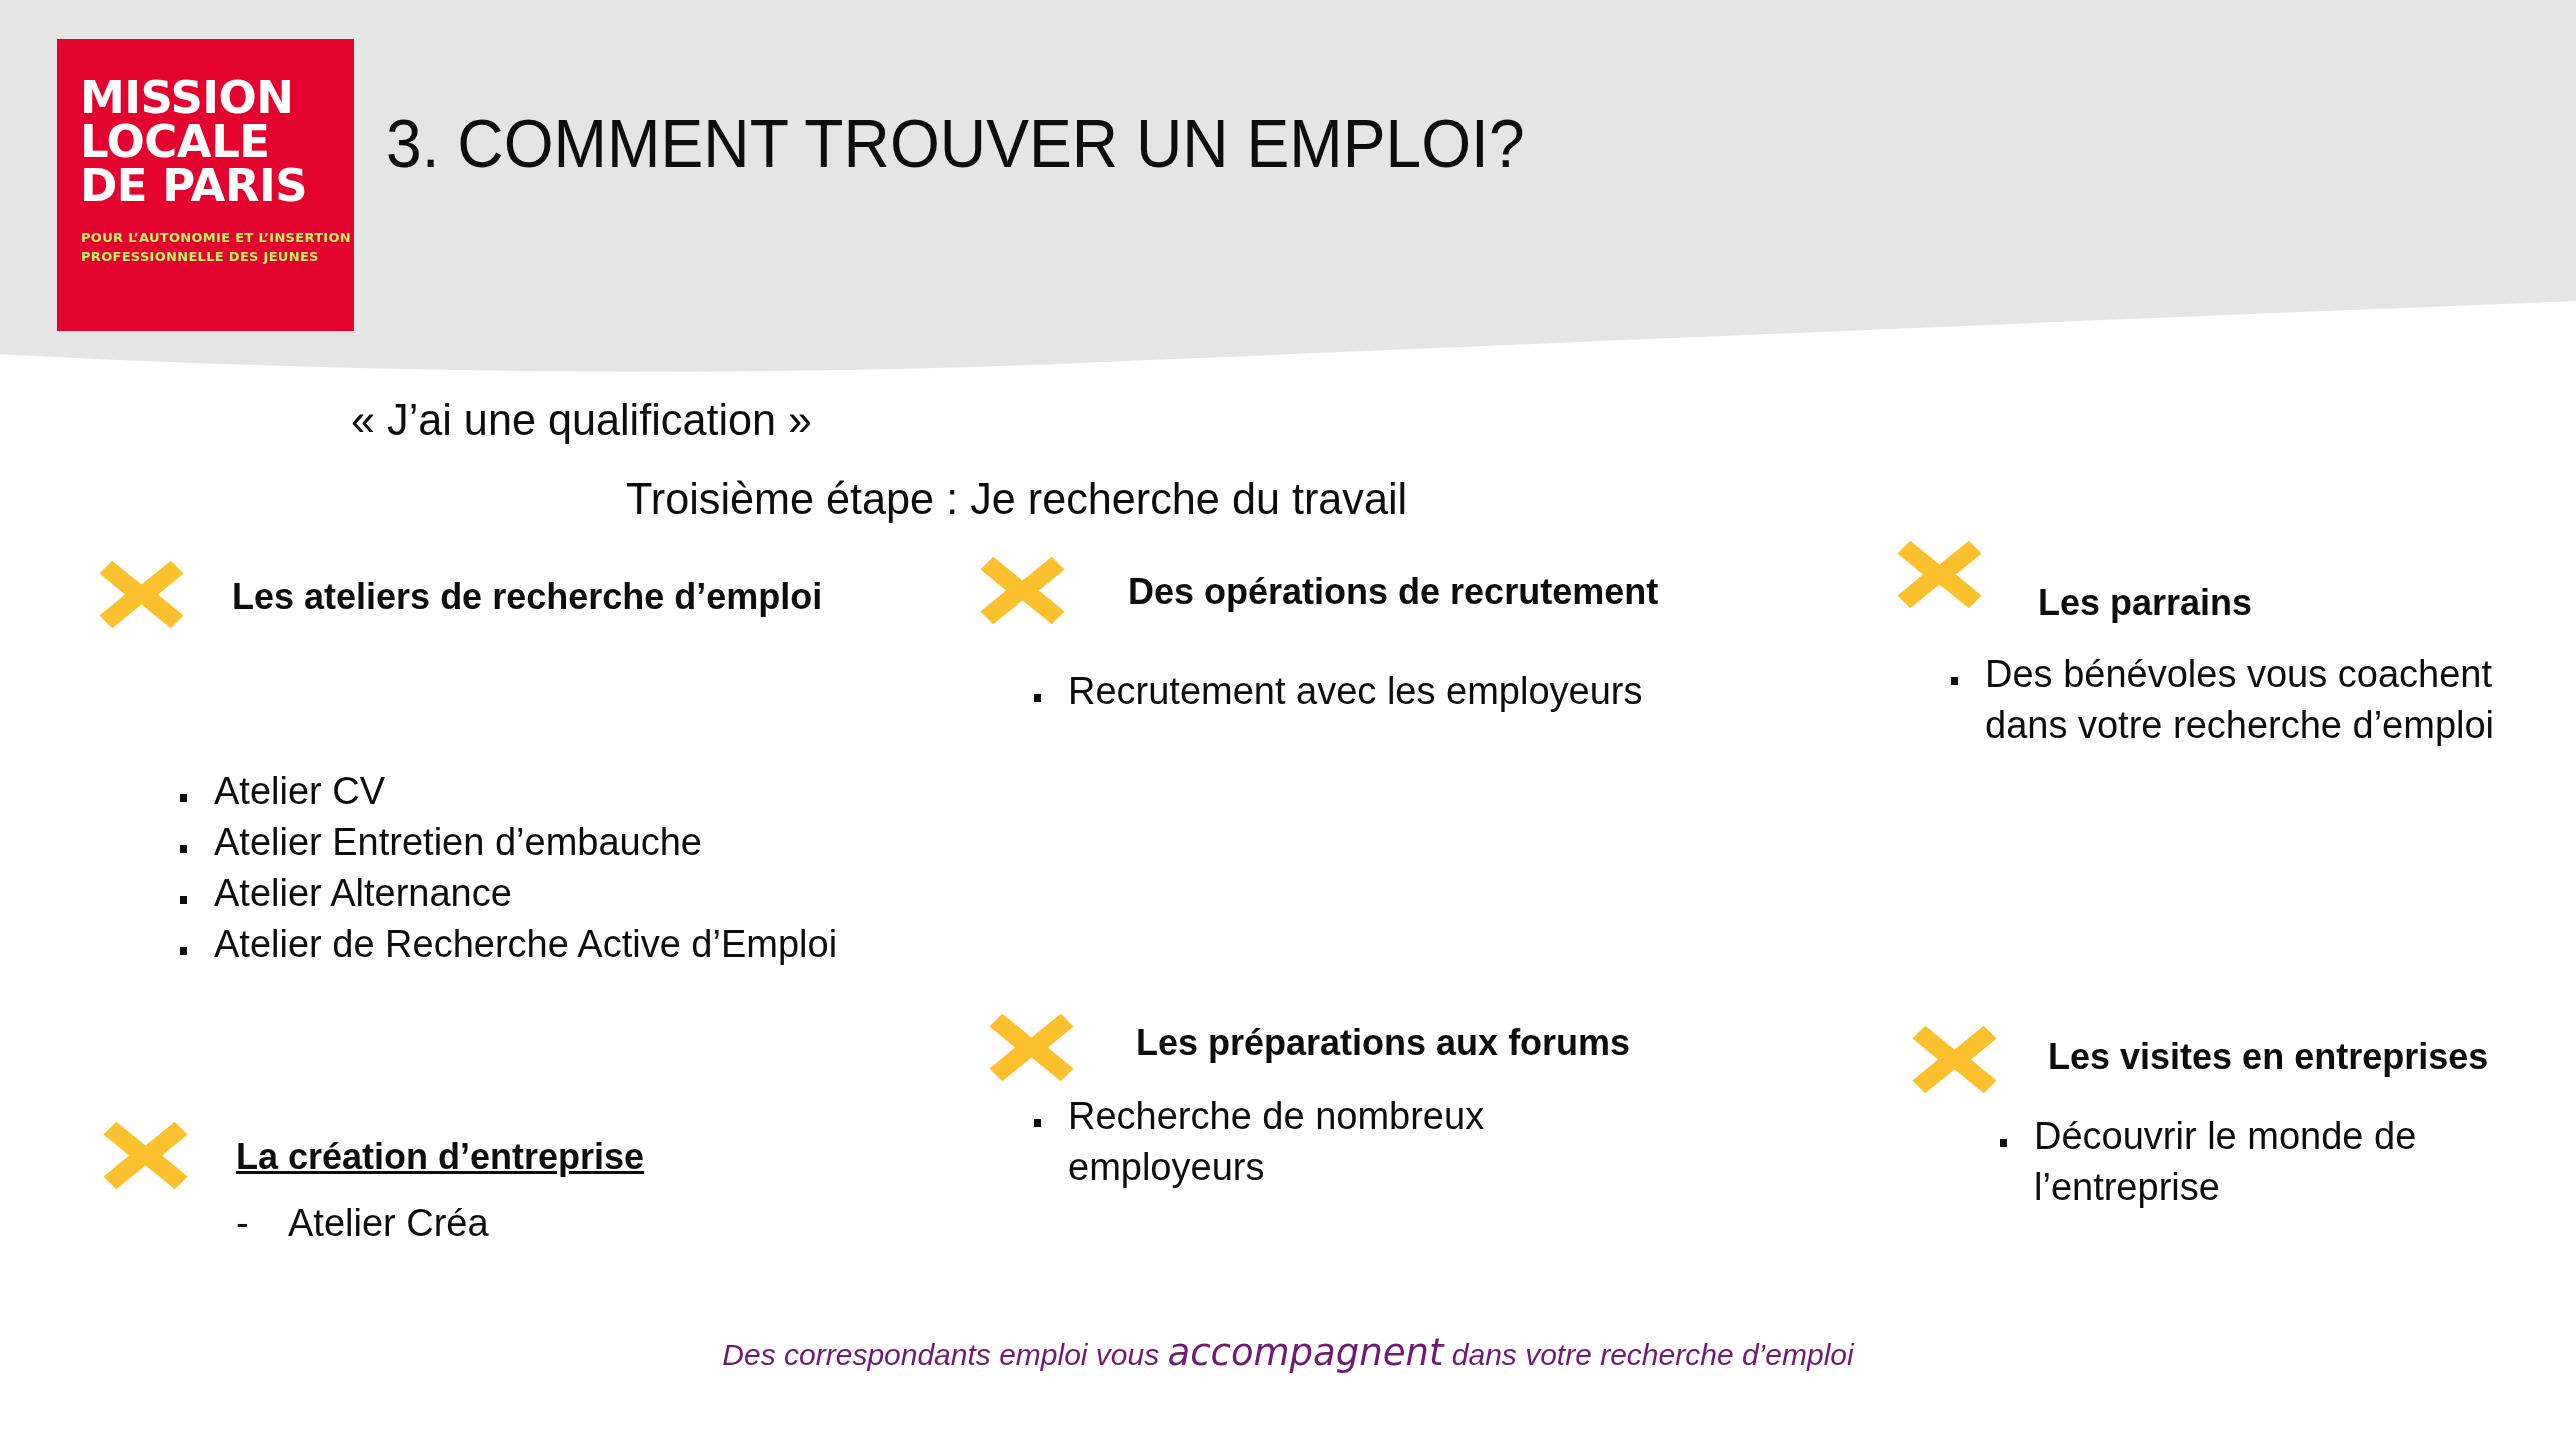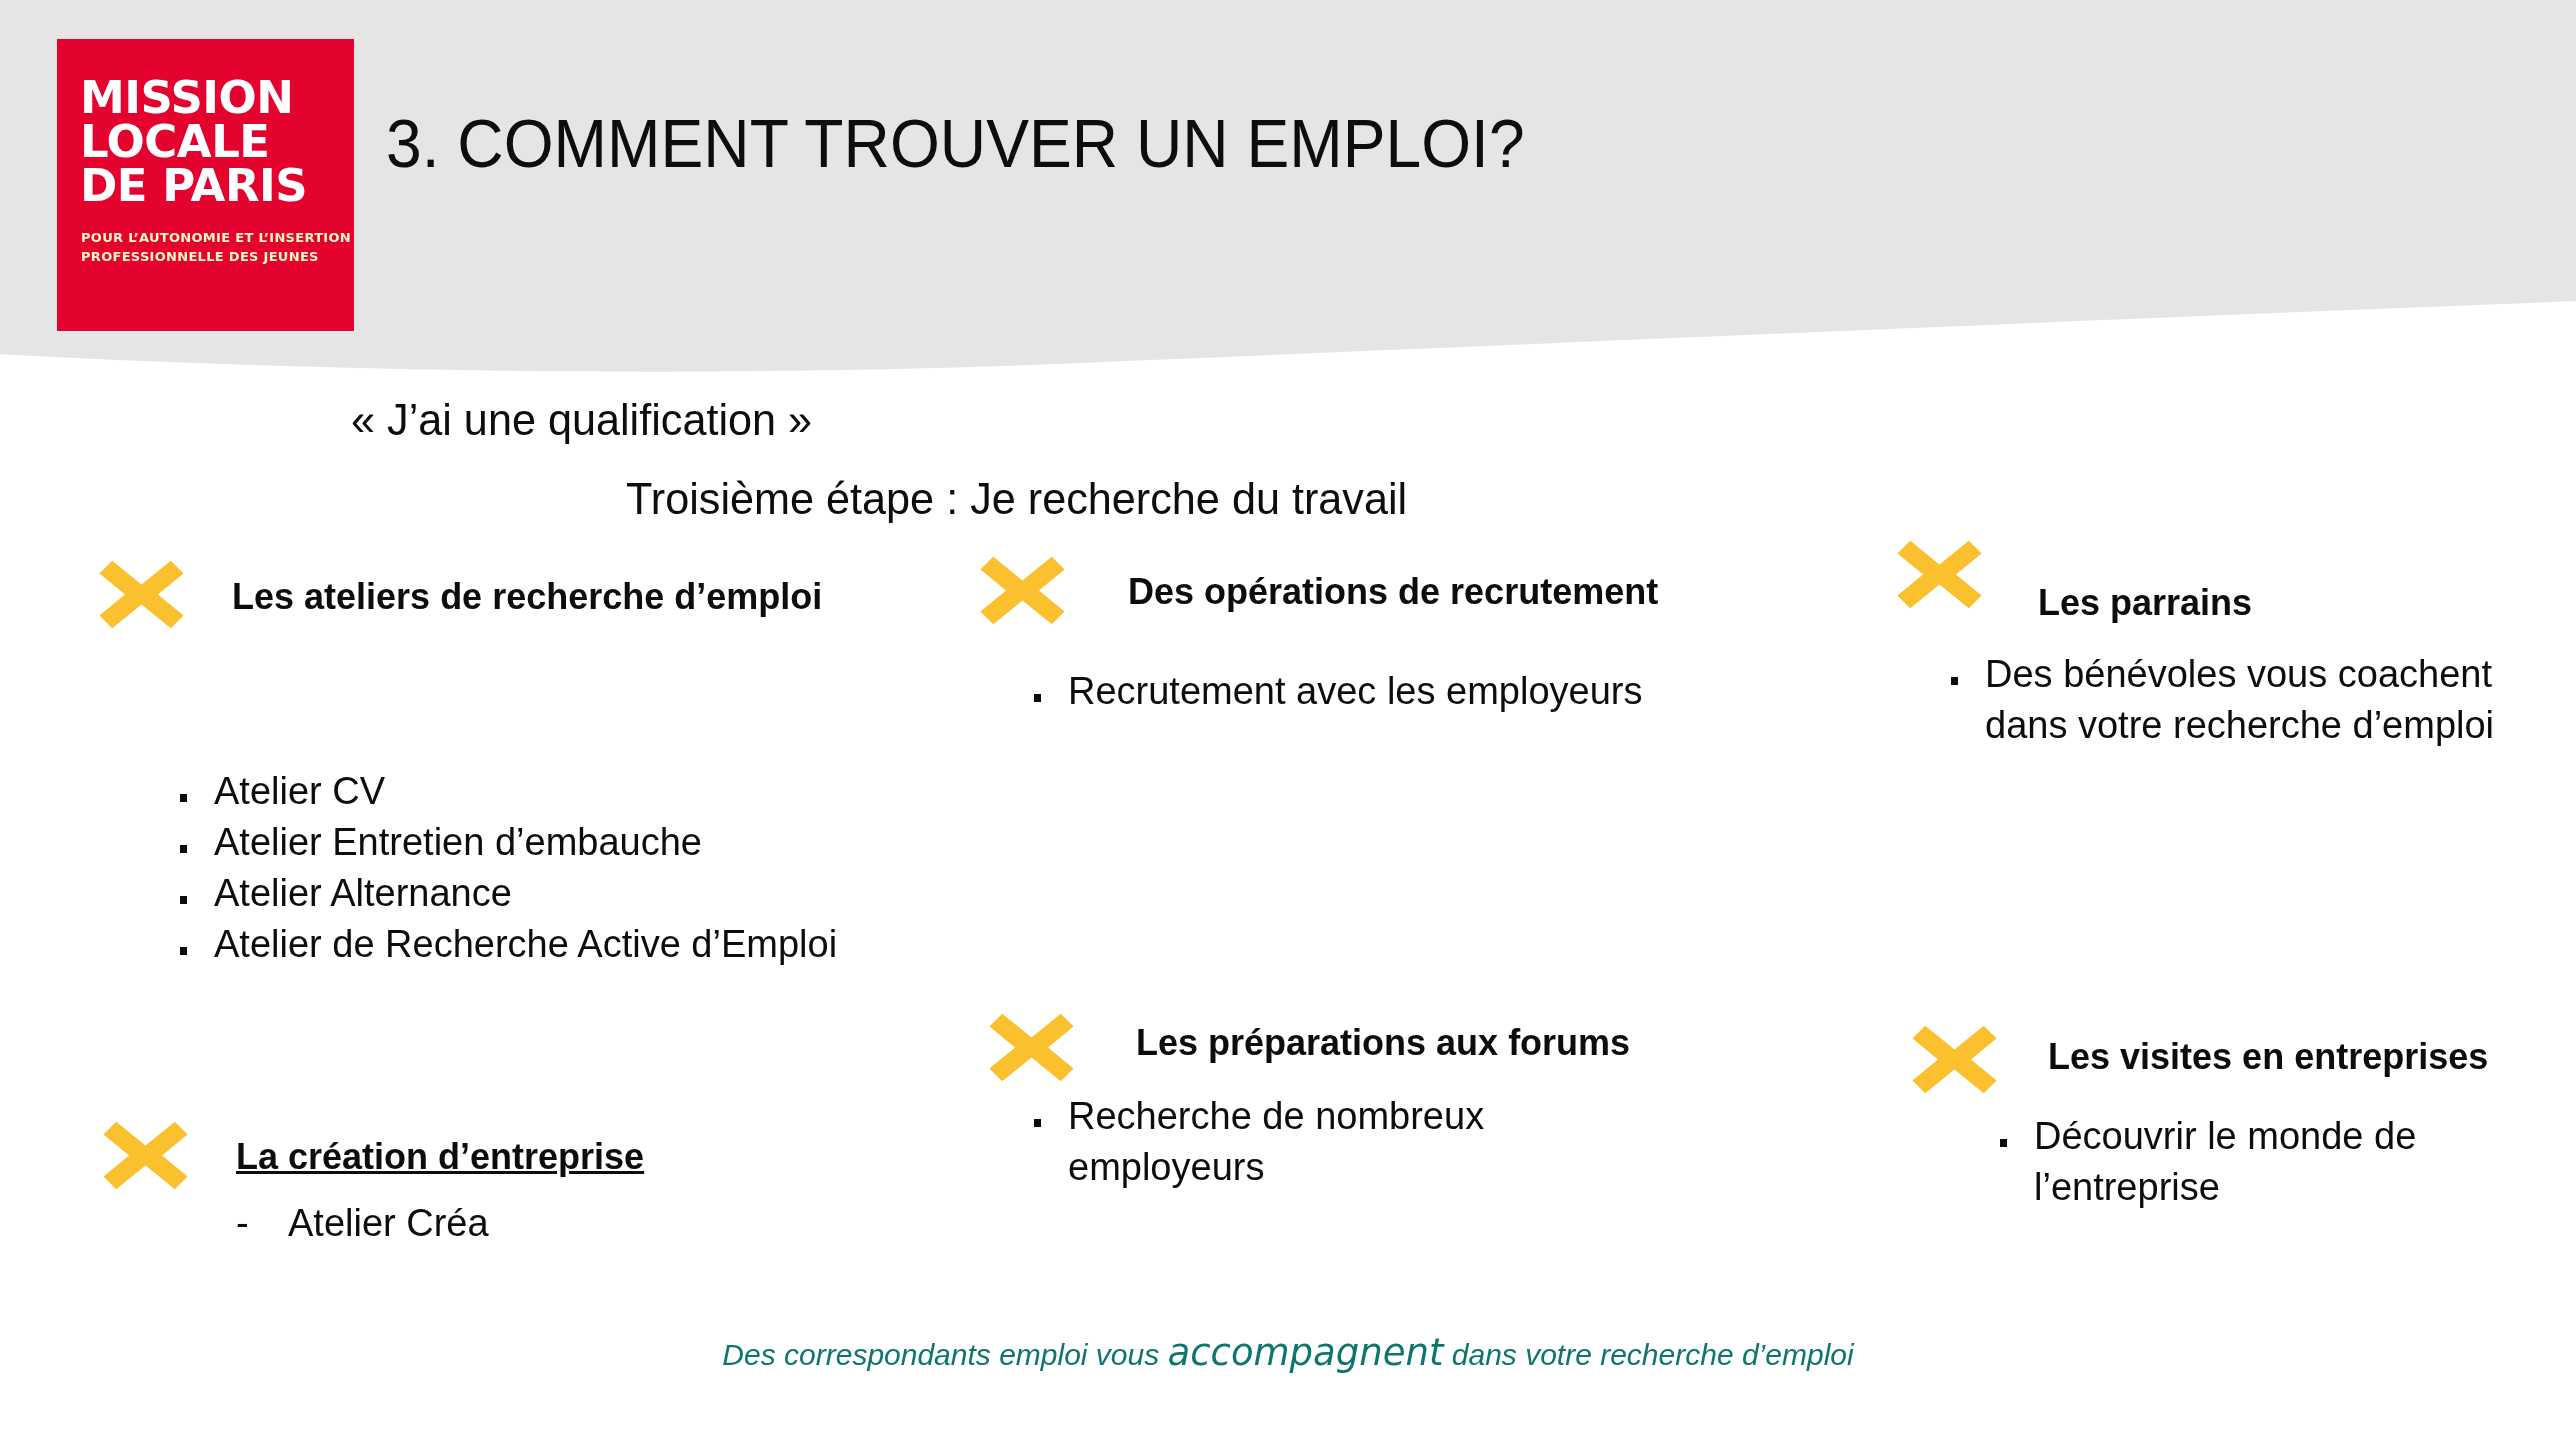--- a/index.html
+++ b/index.html
@@ -45,21 +45,21 @@
     color: #ffffff;
     font-family: "DejaVu Sans", sans-serif;
     font-weight: bold;
     font-size: 45px;
     line-height: 0.98;
     letter-spacing: -0.5px;
     padding-left: 23px;
     text-transform: uppercase;
   }
   .logo-tag {
-    color: #fef9c3;
+    color: #bef264;
     font-family: "DejaVu Sans", sans-serif;
     font-weight: bold;
     font-size: 13px;
     line-height: 1.42;
     letter-spacing: 0.3px;
     padding-left: 24px;
     padding-top: 21px;
     text-transform: uppercase;
   }
 
@@ -154,21 +154,21 @@
 
   
   .footer-note {
     position: absolute;
     left: 0;
     top: 1331px;
     width: 2576px;
     text-align: center;
     font-style: italic;
     font-size: 30px;
-    color: #0f766e;
+    color: #701a75;
     white-space: nowrap;
   }
   .footer-note .emph {
     font-size: 37px;
     font-style: italic;
     font-family: "DejaVu Sans", sans-serif;
   }
 </style>
 </head>
 <body>

